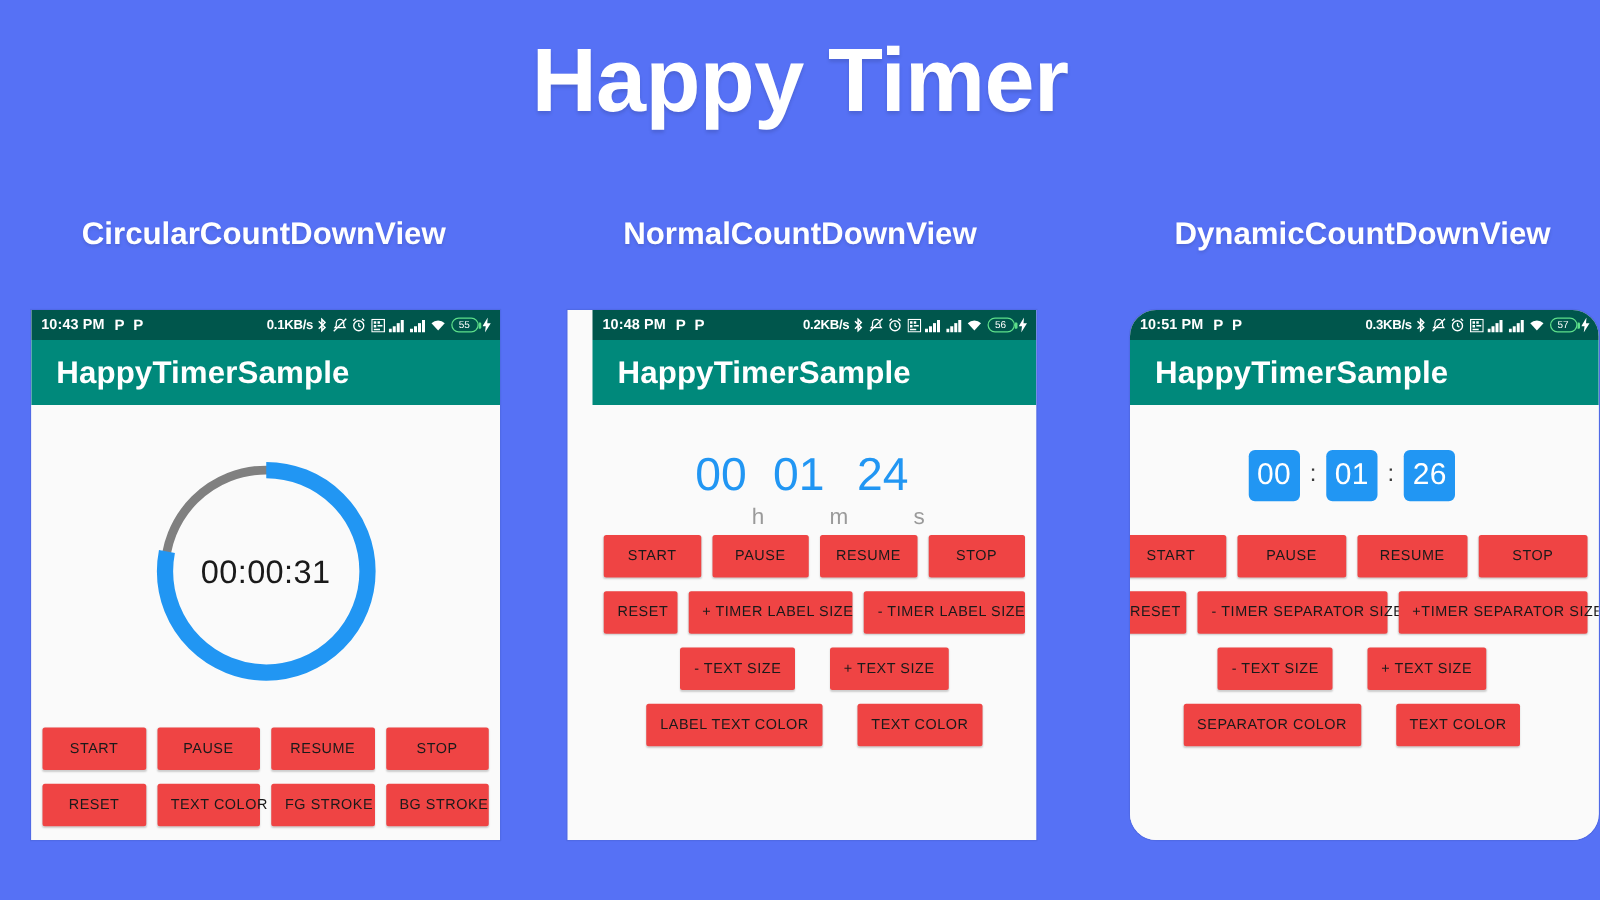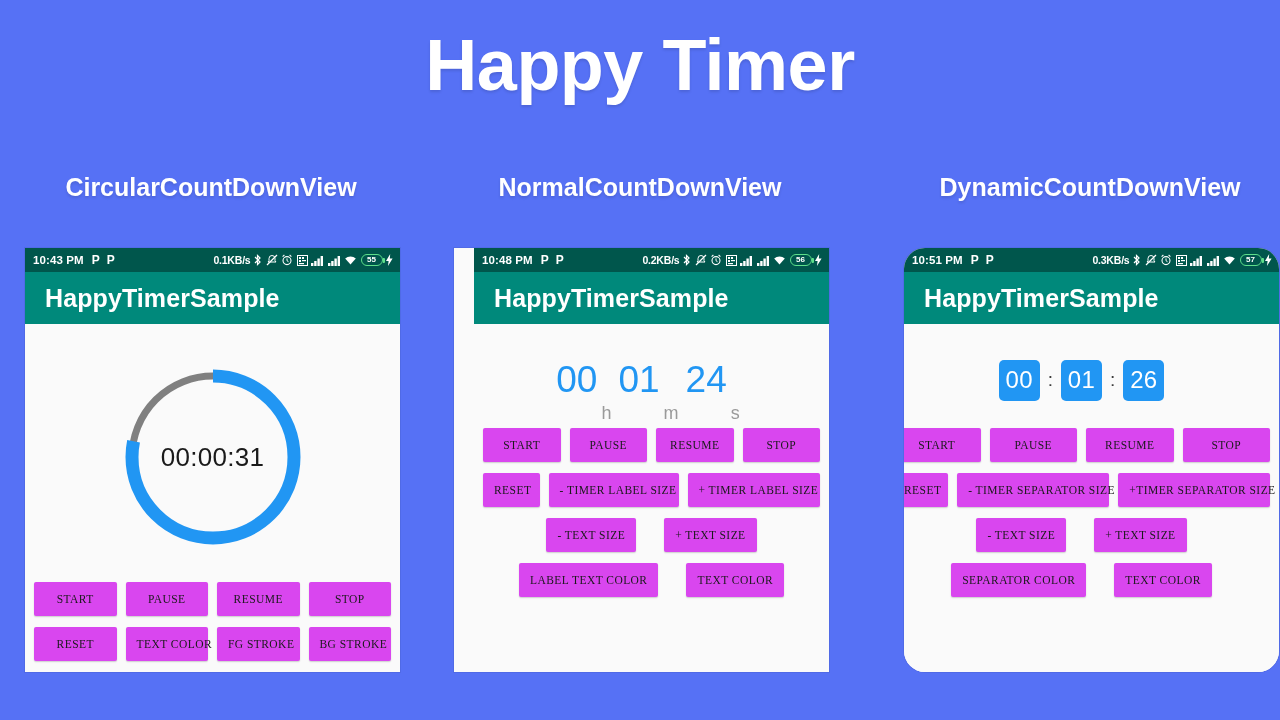--- a/index.html
+++ b/index.html
@@ -85,21 +85,21 @@
     border: 1.4px solid #5ddf8a;
     border-radius: 6px;
     display: flex; align-items: center; justify-content: center;
   }
   .sb-batt::after {
     content: "";
     position: absolute; right: -3.4px; top: 3px;
     width: 2px; height: 5px;
     background: #5ddf8a; border-radius: 0 1px 1px 0;
   }
-  .sb-batt span { font-size: 8px; font-weight: bold; color: #ffffff; line-height: 8px; text-align: center; }
+  .sb-batt span { font-size: 8px; font-weight: normal; color: #ffffff; line-height: 8px; text-align: center; }
 
   
   .appbar {
     height: 52px;
     background: #00897b;
     display: flex;
     align-items: center;
     padding-left: 20px;
     color: #ffffff;
     font-size: 25px;
@@ -175,26 +175,26 @@
   .btnrow {
     display: flex;
     align-items: center;
     gap: 9px;
     padding: 0 9px;
     margin-bottom: 11px;
   }
   .btnrow.center { justify-content: center; gap: 28px; }
   .btnrow.spread { justify-content: space-between; }
   .btn {
-    background: #d946ef;
+    background: #ef4444;
     border: none;
     border-radius: 2px;
     color: #1a1a1a;
     font-size: 11.5px;
-    font-family: Liberation Serif, serif;
+    font-family: Liberation Sans, sans-serif;
     letter-spacing: 0.45px;
     padding: 0 11px;
     height: 34px;
     min-width: 82px;
     line-height: 34px;
     text-align: center;
     white-space: nowrap;
     box-shadow: 0 1px 1.5px rgba(0,0,0,0.18);
   }
   .btn.wide { min-width: 0; }
@@ -420,22 +420,22 @@
 
         <div class="btnrow spread">
           <button class="btn eq">START</button>
           <button class="btn eq">PAUSE</button>
           <button class="btn eq">RESUME</button>
           <button class="btn eq">STOP</button>
         </div>
 
         <div class="btnrow spread">
           <button class="btn wide">RESET</button>
+          <button class="btn wide">+ TIMER LABEL SIZE</button>
           <button class="btn wide">- TIMER LABEL SIZE</button>
-          <button class="btn wide">+ TIMER LABEL SIZE</button>
         </div>
 
         <div class="btnrow center">
           <button class="btn wide">- TEXT SIZE</button>
           <button class="btn wide">+ TEXT SIZE</button>
         </div>
 
         <div class="btnrow center">
           <button class="btn wide">LABEL TEXT COLOR</button>
           <button class="btn wide">TEXT COLOR</button>

